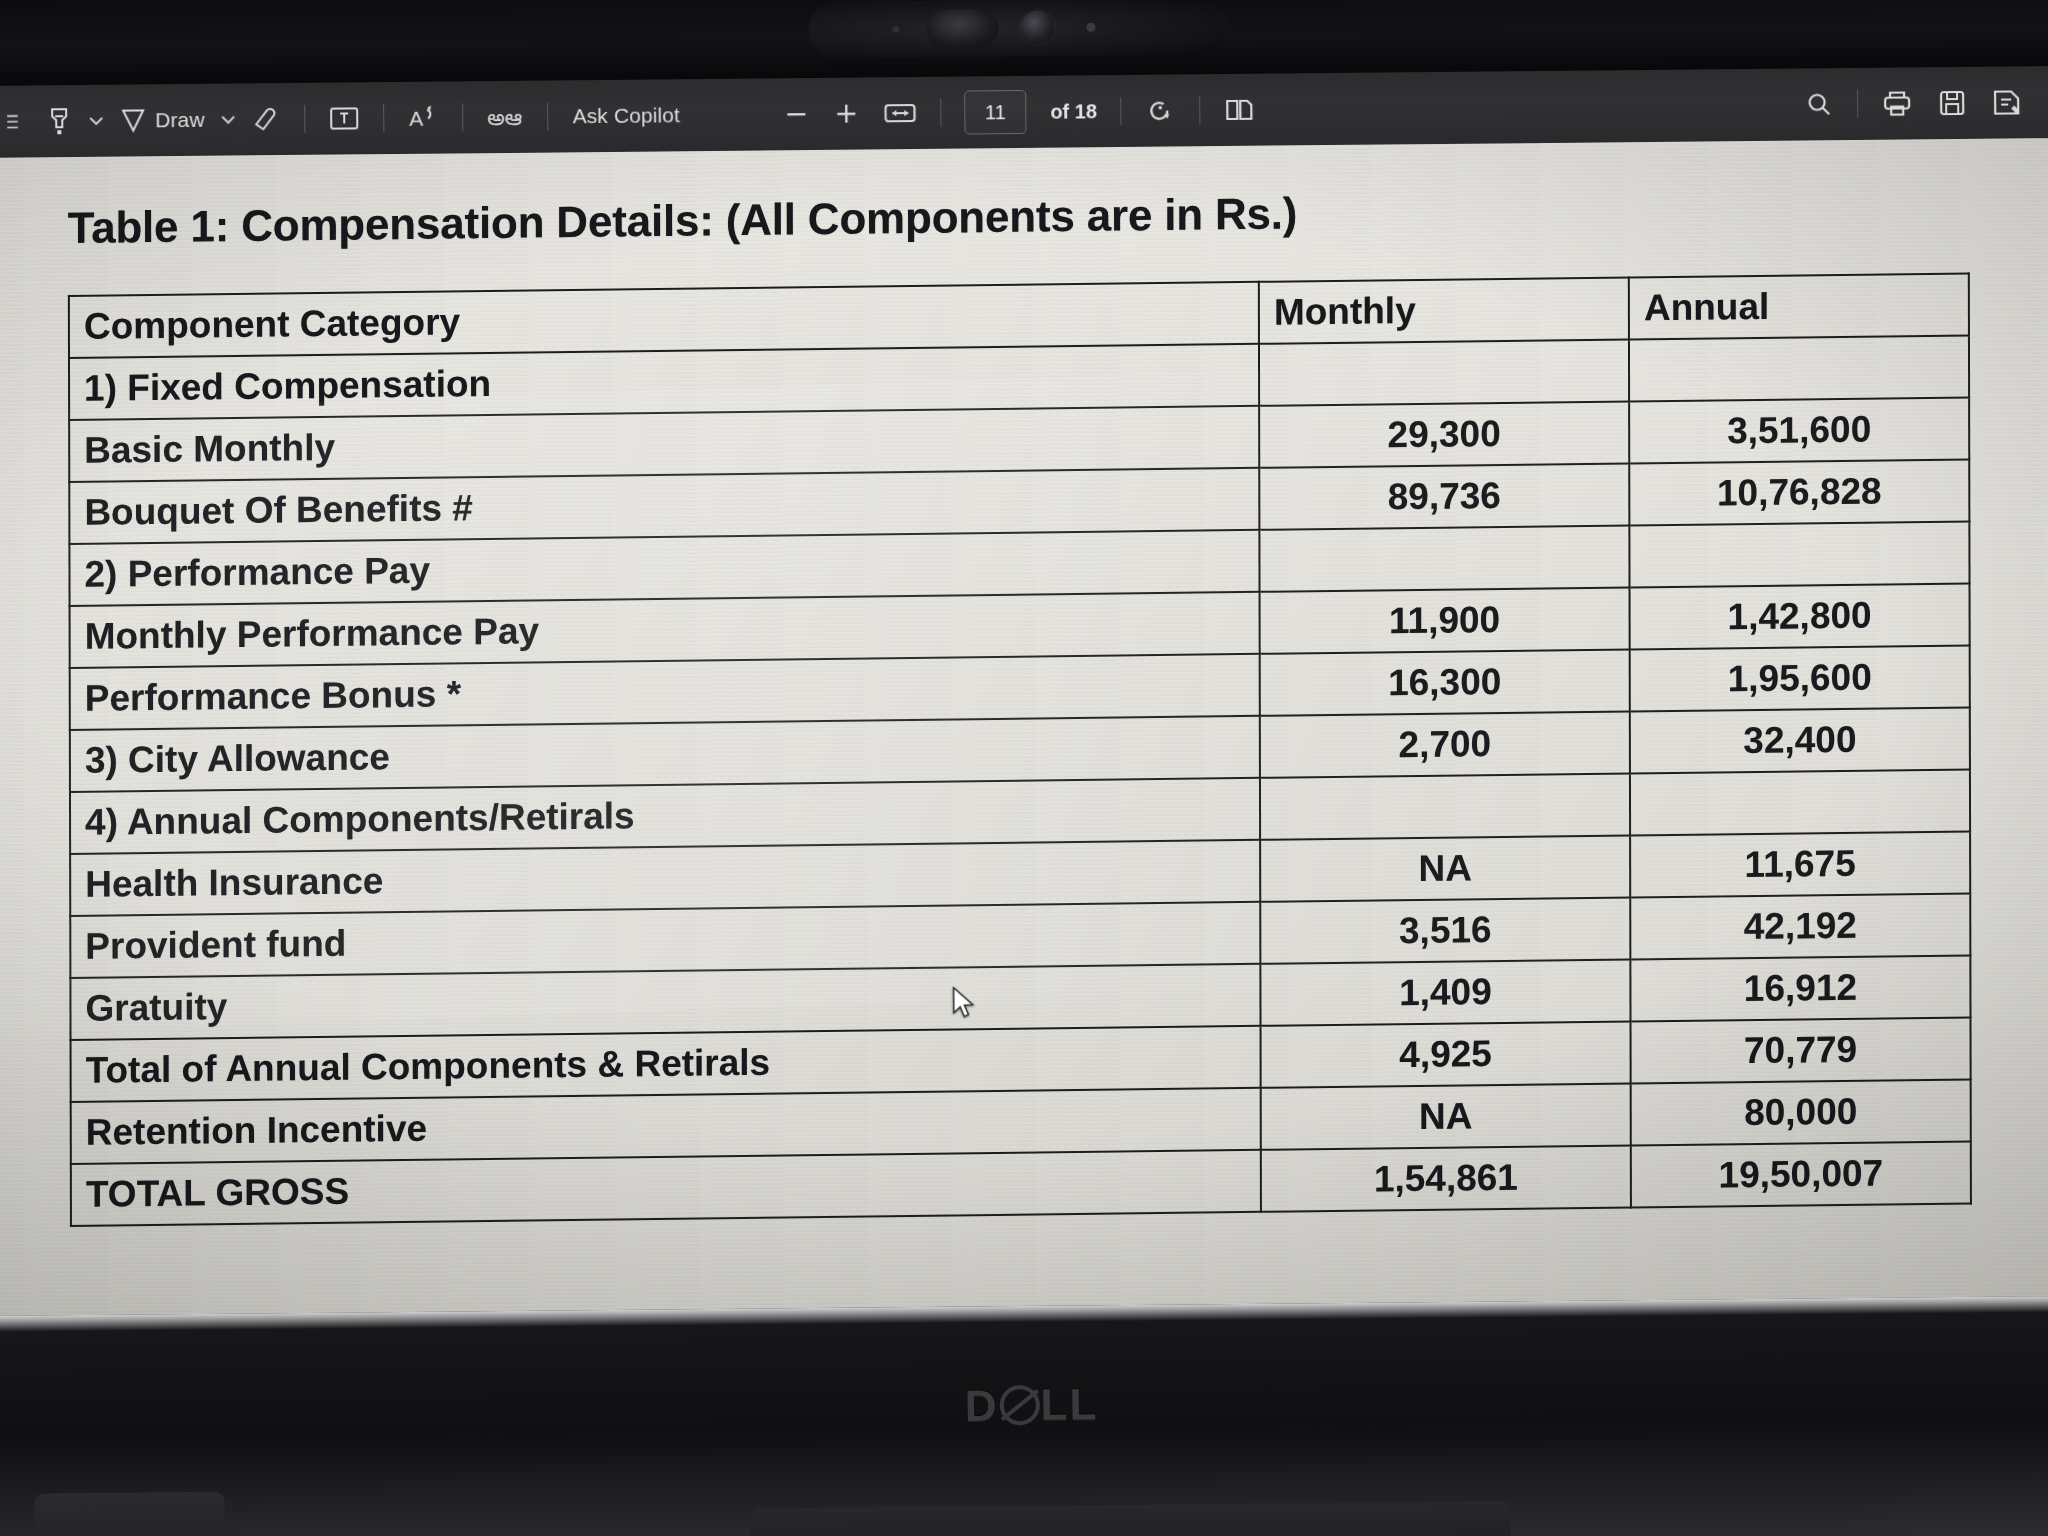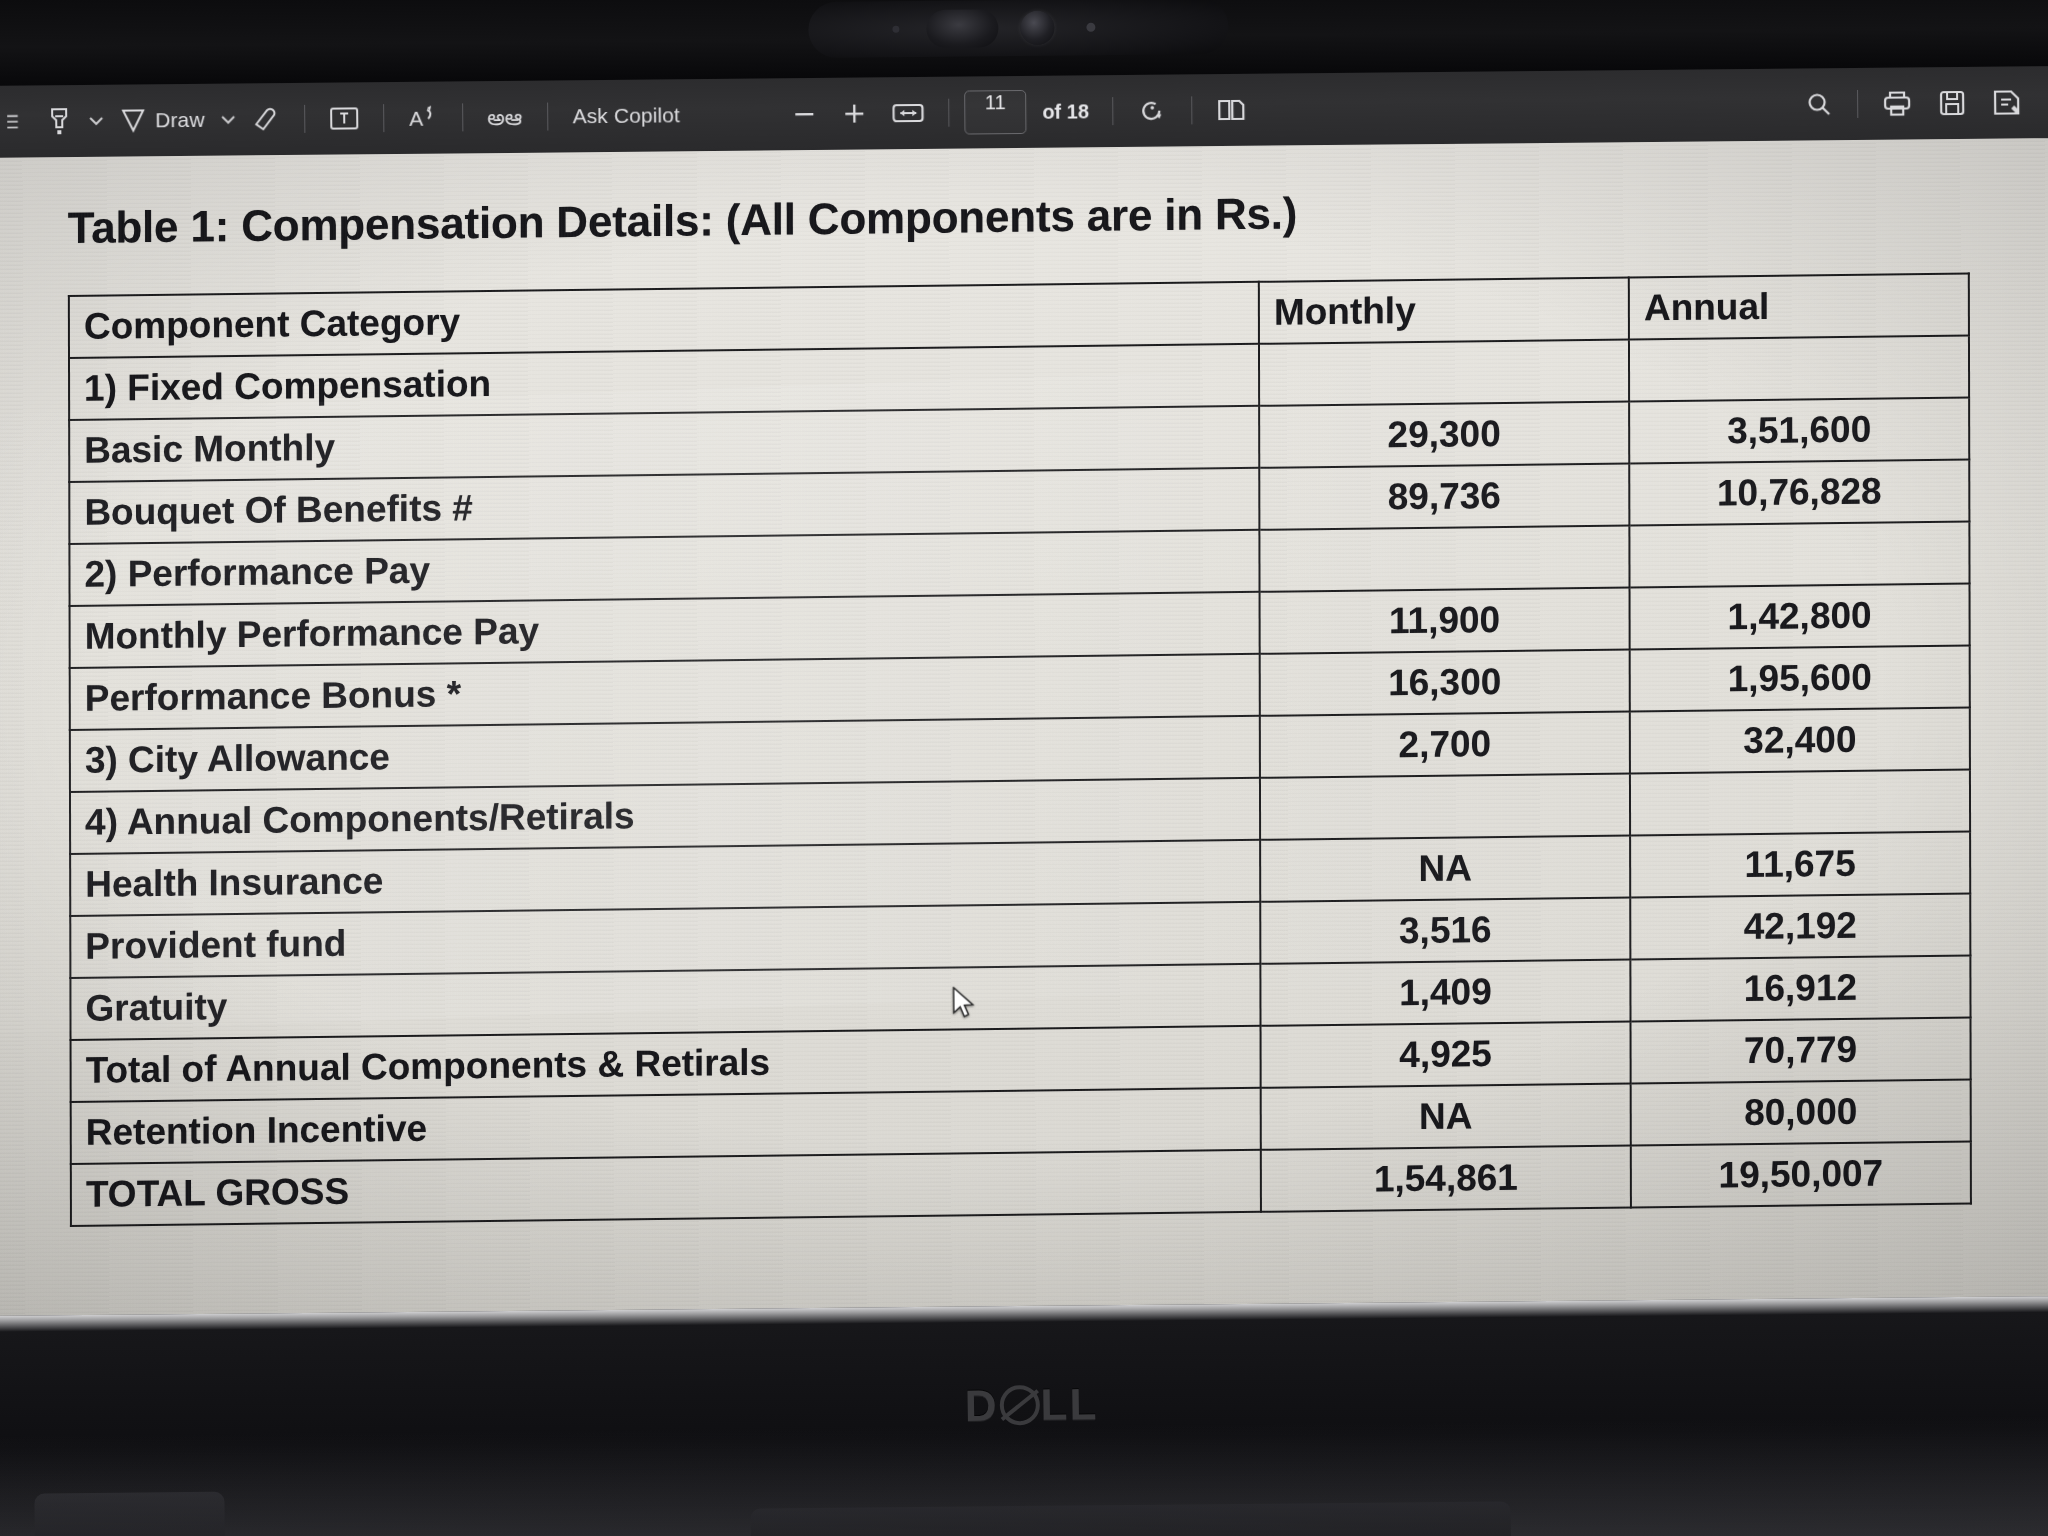--- a/index.html
+++ b/index.html
@@ -113,23 +113,23 @@
     background: #5a5a5e;
     margin: 0 11px;
     flex: 0 0 auto;
   }
   .chev { font-size: 13px; opacity: .85; padding: 0 4px; }
 
   #page-box {
     min-width: 62px; height: 44px;
     border: 1.5px solid #6a6a6e;
     border-radius: 5px;
-    display: flex; justify-content: center;
+    display: flex; align-items: center; justify-content: center;
     font-size: 20px;
-    margin: 0 4px;
+    margin: 0 12px;
     background: rgba(255,255,255,0.02);
   }
   #page-of { font-size: 20px; padding: 0 12px; font-weight: 600; text-align: right; }
 
   
   #screen {
     position: absolute;
     left: 0; top: 158px;
     width: 2076px; height: 1158px;
     background: #2e2e30;

